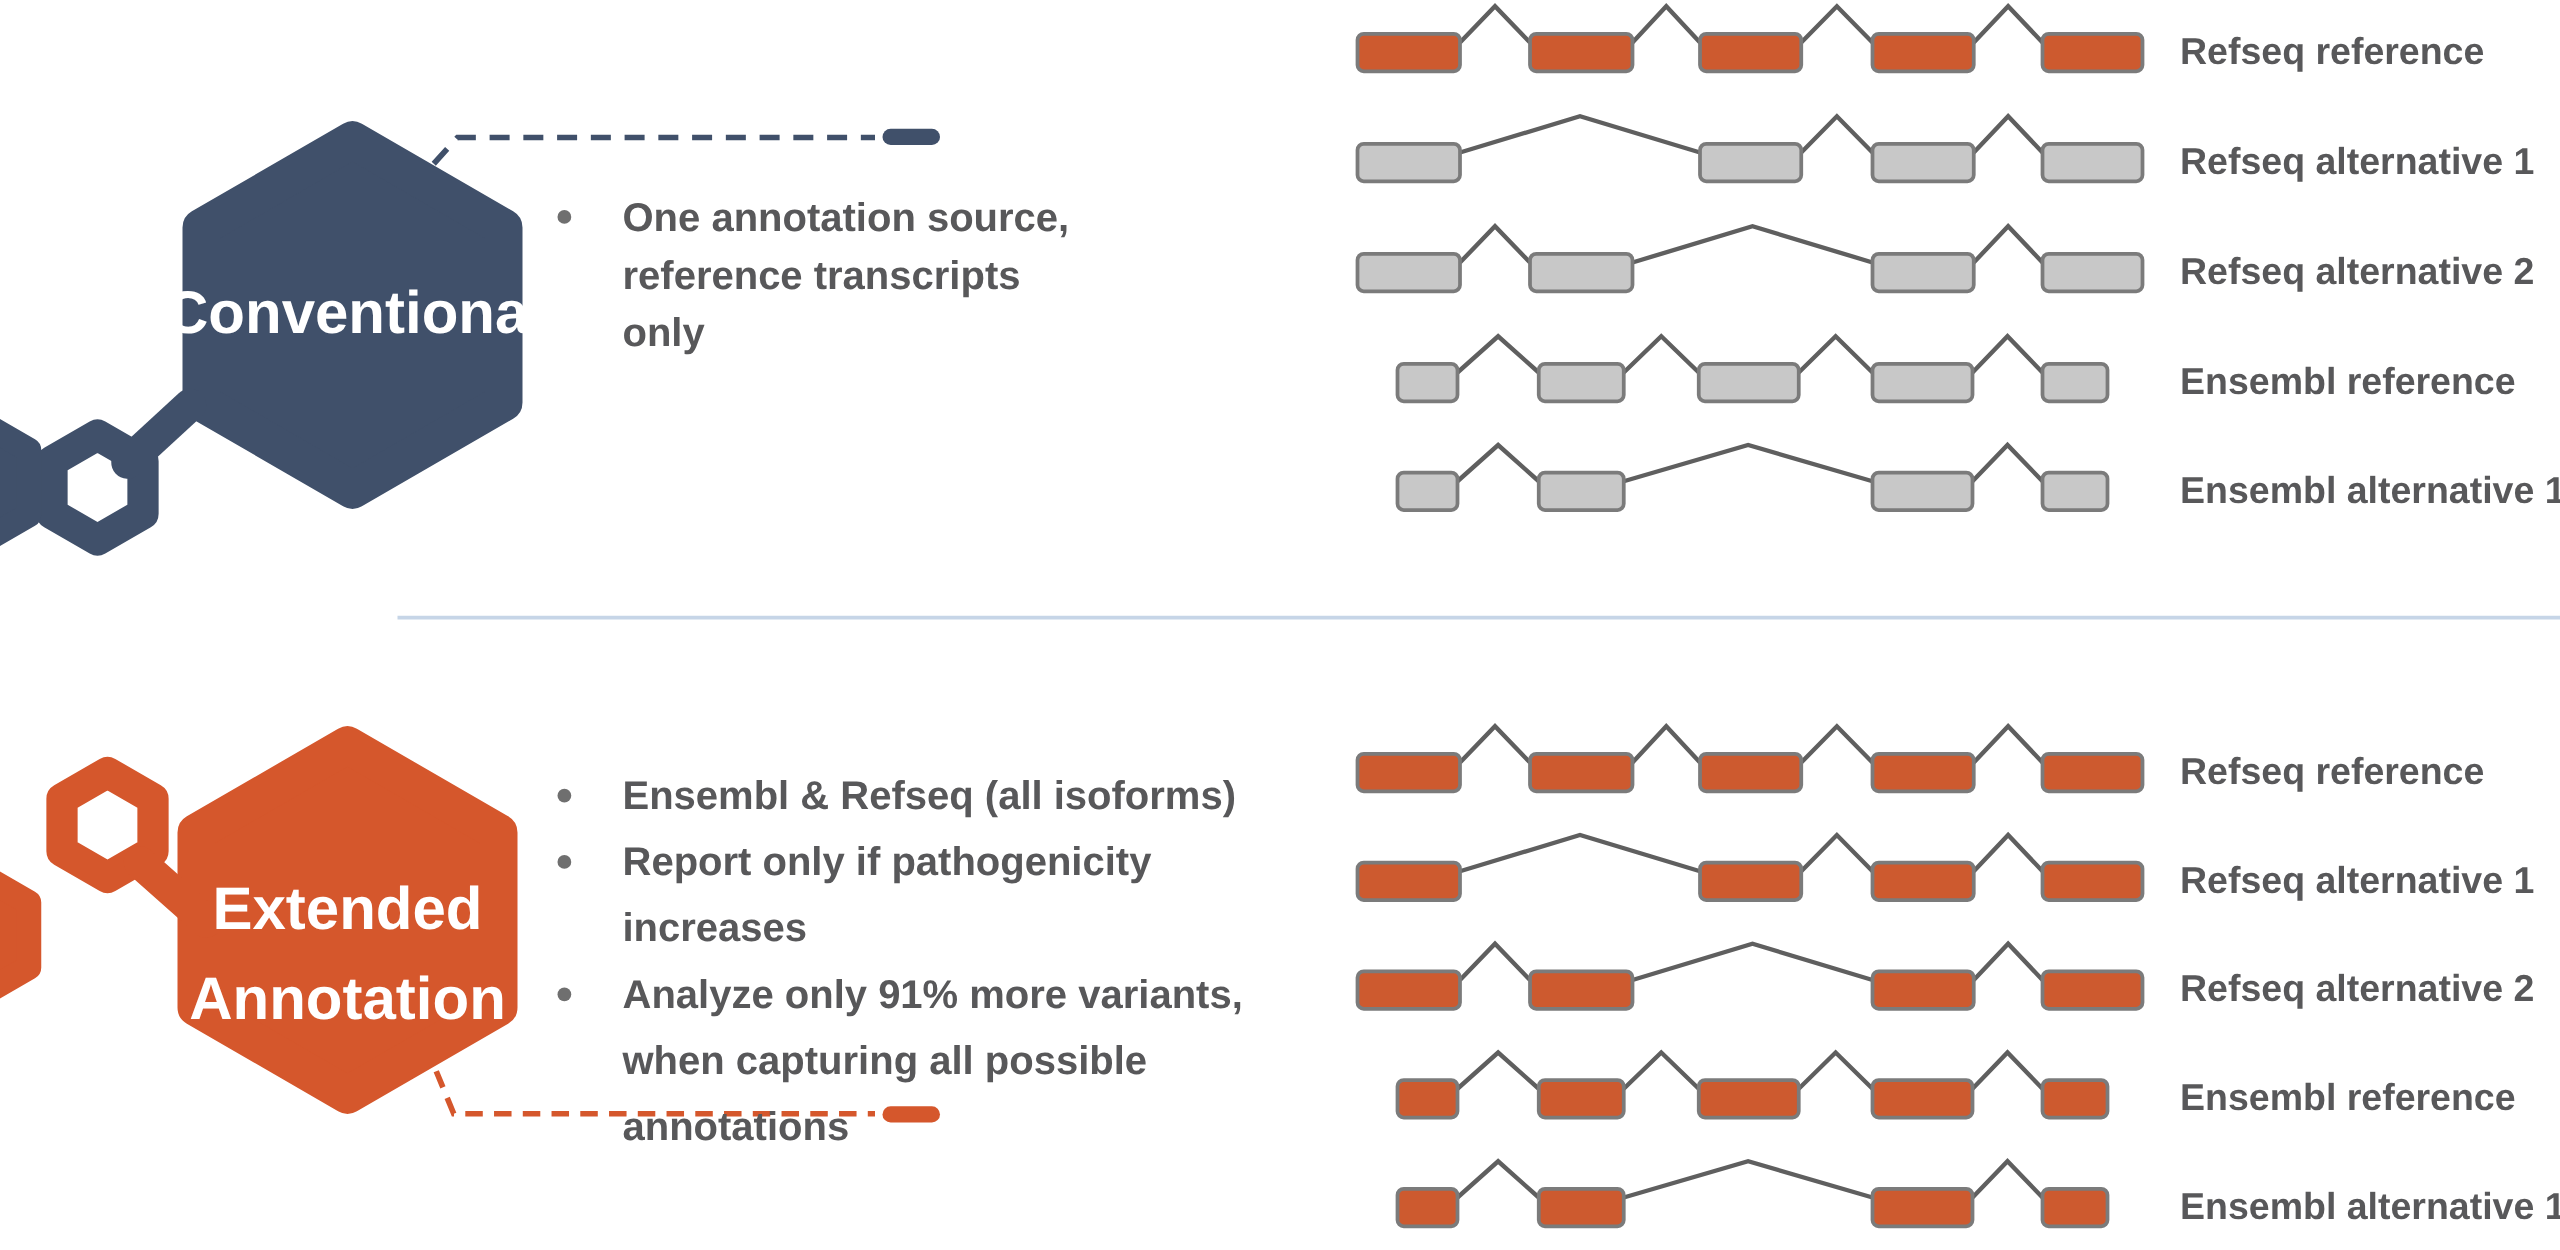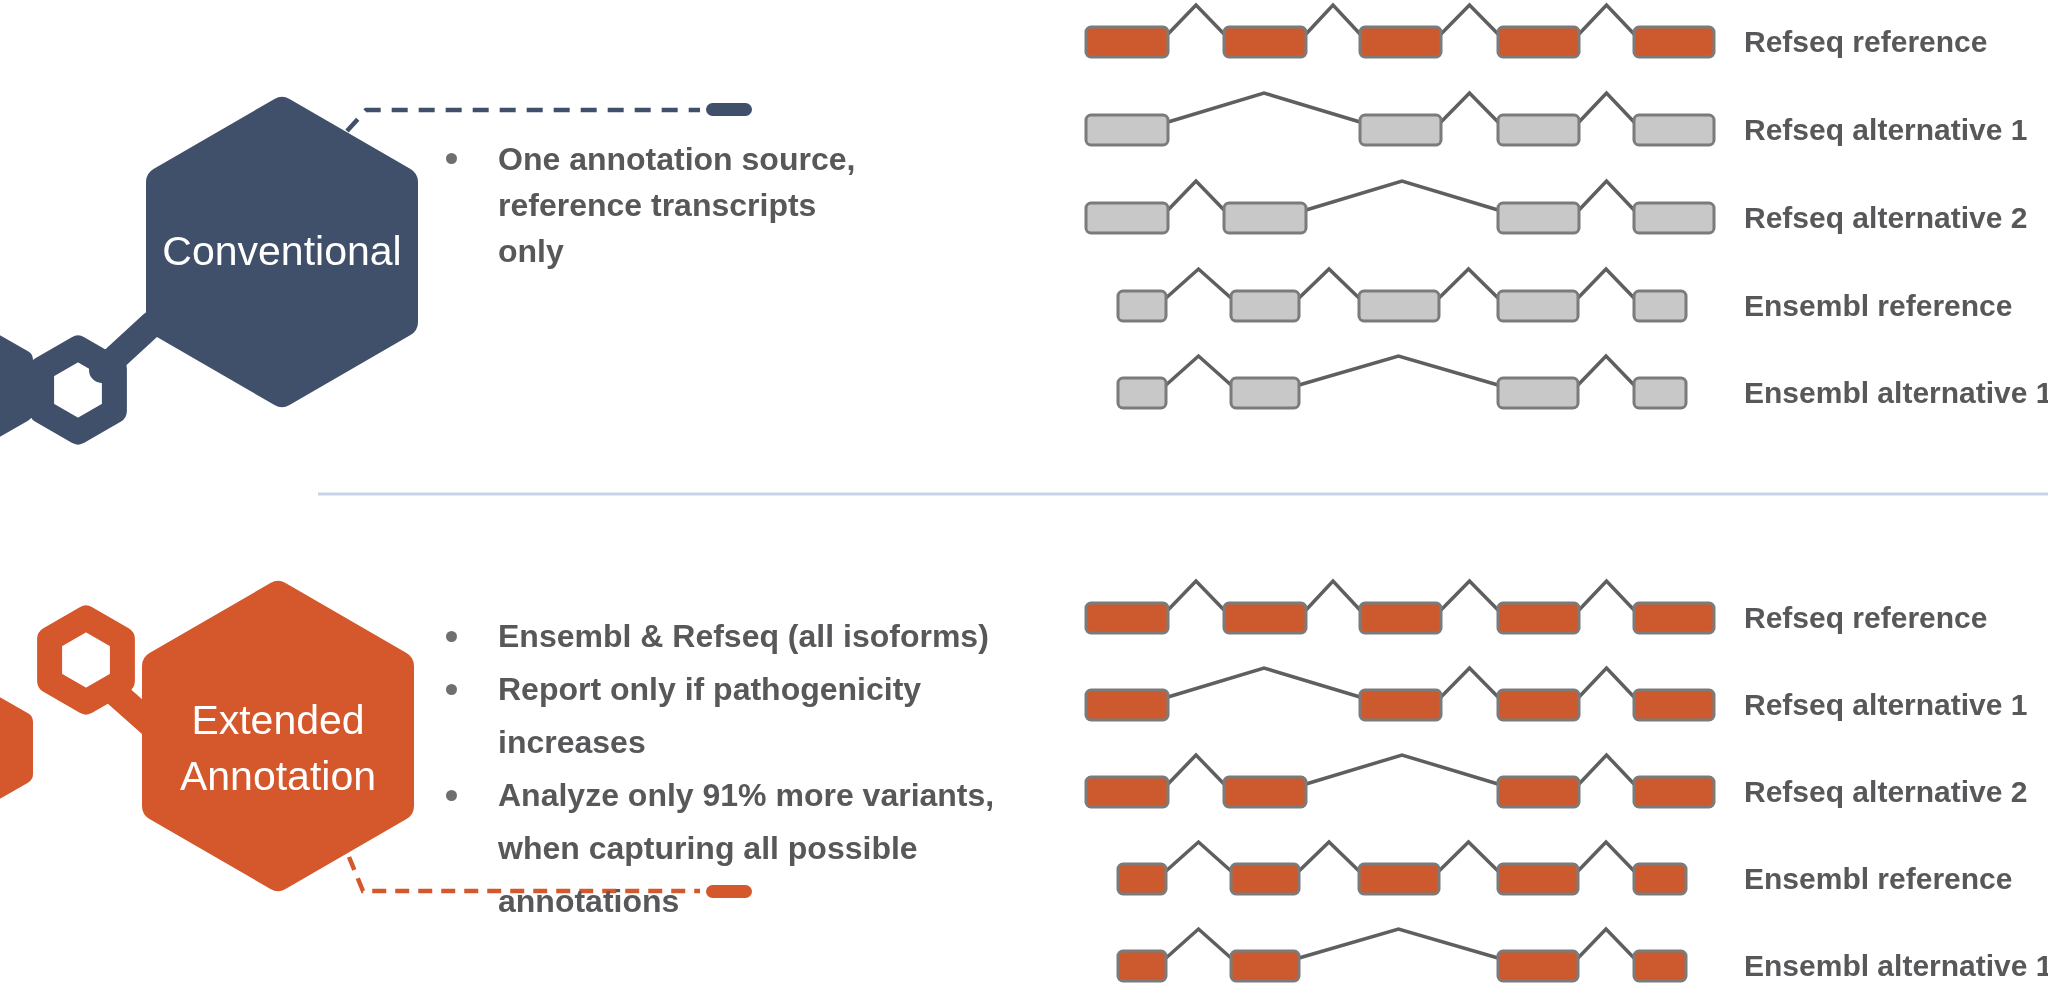--- a/index.html
+++ b/index.html
@@ -8,36 +8,36 @@
     background:#ffffff;
     font-family:"Liberation Sans", sans-serif;
   }
   svg.layer{position:absolute;left:0;top:0;width:2048px;height:1000px;}
   .navy-fill{fill:var(--navy);}
   .navy-stroke{stroke:var(--navy);}
   .accent-fill{fill:var(--accent);}
   .accent-stroke{stroke:var(--accent);}
 
   .hex-title{
-    position:absolute;color:#ffffff;font-weight:normal;font-size:41px;
+    position:absolute;color:#ffffff;font-weight:bold;font-size:48px;
     text-align:center;white-space:pre-line;
   }
   #conventional-title{left:132px;top:226px;width:300px;line-height:50px;}
-  #extended-title{left:128px;top:692px;width:300px;line-height:56px;}
+  #extended-title{left:128px;top:692px;width:300px;line-height:72px;}
 
   ul.bullets{
     position:absolute;margin:0;padding:0;list-style:none;
     color:var(--txt);font-weight:600;font-size:32px;
   }
   ul.bullets li{position:relative;padding-left:66px;white-space:pre-line;}
   ul.bullets li::before{
     content:'';position:absolute;left:14px;width:11px;height:11px;
     border-radius:50%;background:#6f6f6f;
   }
-  #bullets-top{left:432px;top:136px;width:580px;}
+  #bullets-top{left:432px;top:151px;width:580px;}
   #bullets-top li{line-height:46px;}
   #bullets-top li::before{top:17px;}
   #bullets-bottom{left:432px;top:610px;width:620px;}
   #bullets-bottom li{line-height:53px;}
   #bullets-bottom li::before{top:21px;}
 
   .lbl{
     position:absolute;left:1744px;width:310px;height:34px;line-height:34px;
     color:var(--txt);font-weight:bold;font-size:30px;white-space:nowrap;
   }

